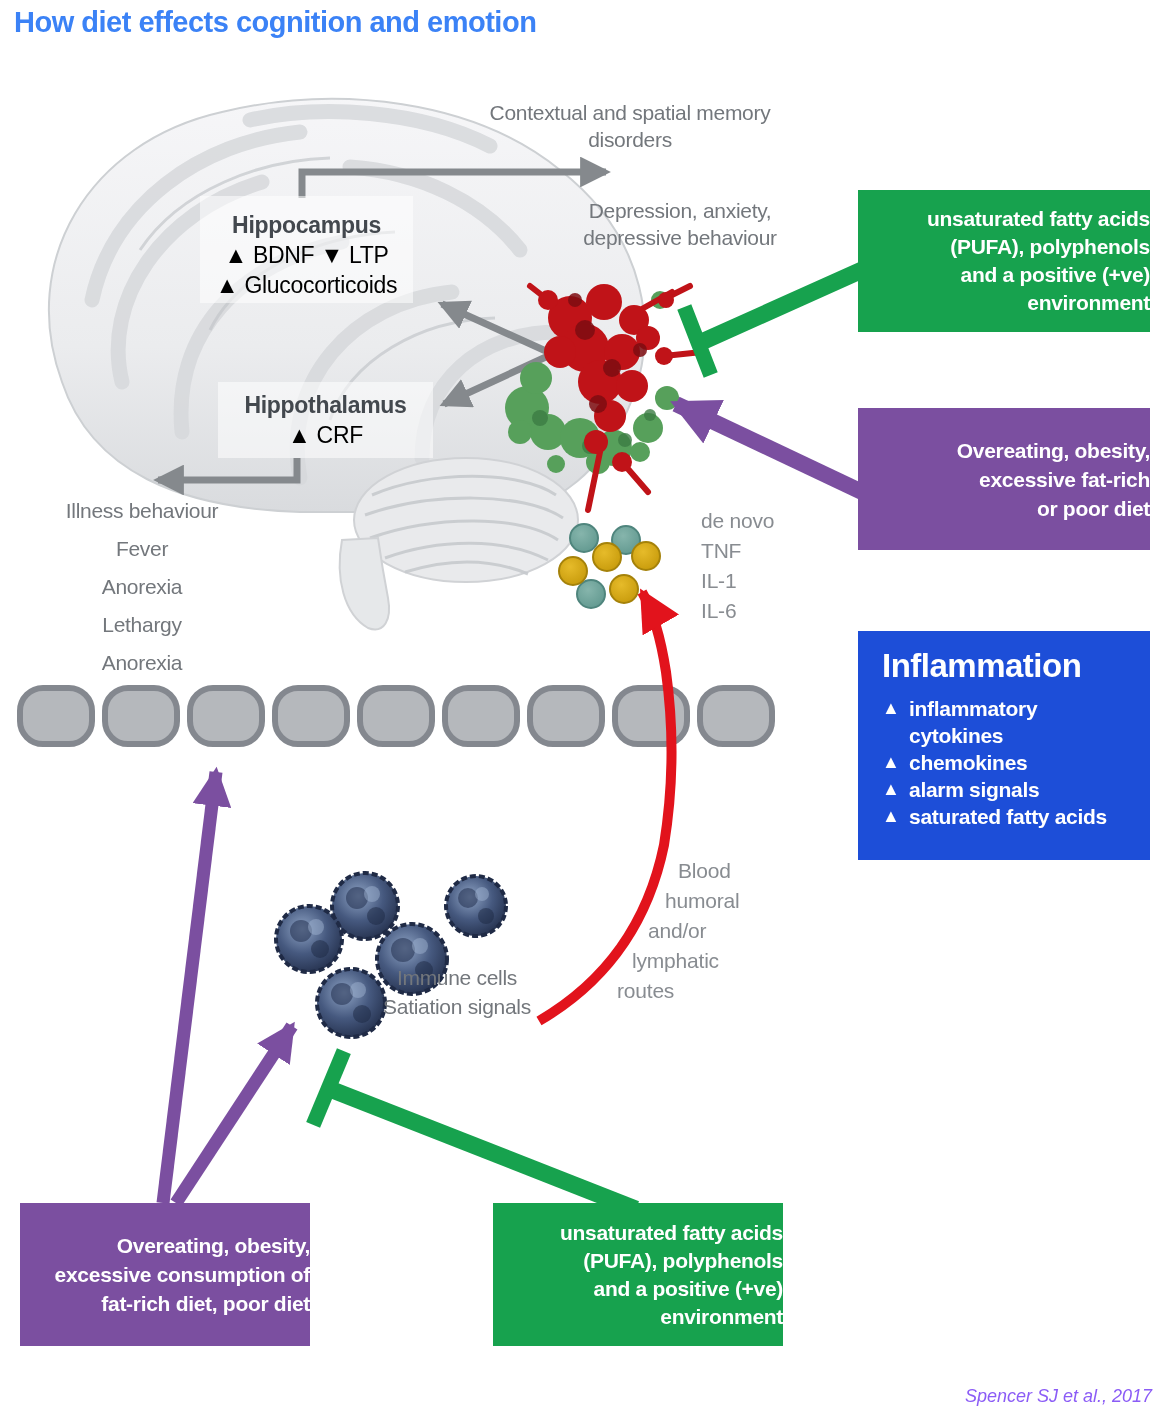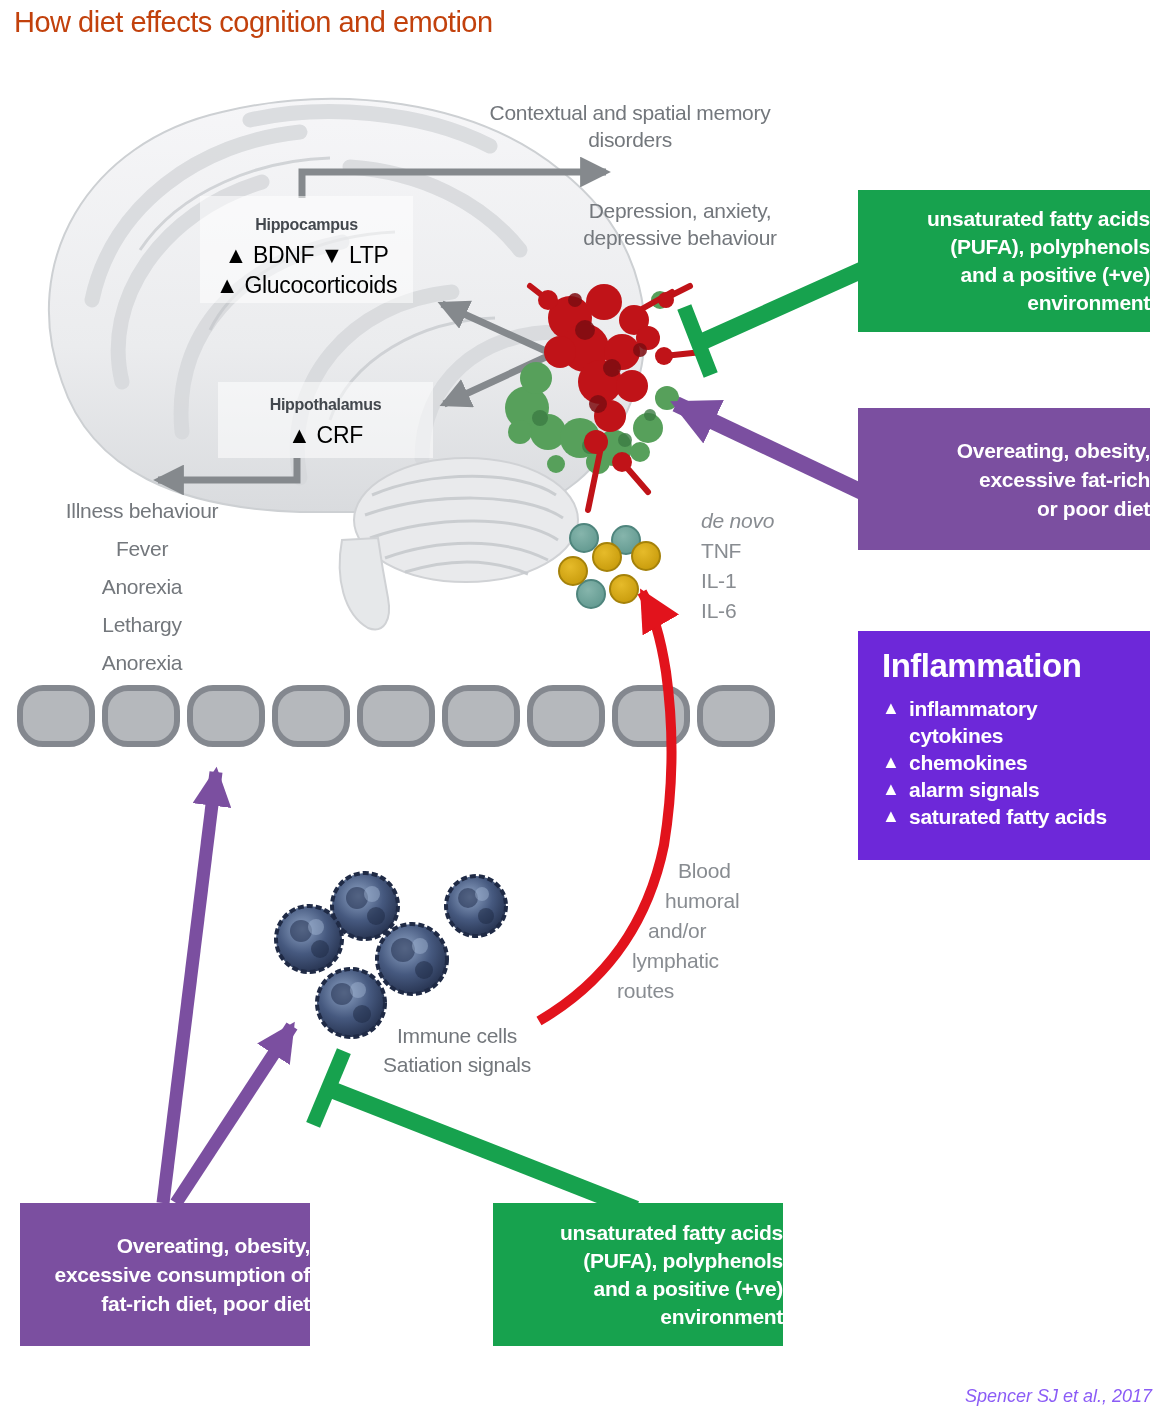--- a/index.html
+++ b/index.html
@@ -1,42 +1,42 @@
 <!DOCTYPE html>
 <html><head>
 <meta charset="utf-8">
 <style>
   html,body{margin:0;padding:0;background:#ffffff;}
   body{font-family:"Liberation Sans", sans-serif;}
   #stage{position:relative;width:1166px;height:1420px;background:#ffffff;overflow:hidden;}
   #stage svg{position:absolute;left:0;top:0;}
   .abs{position:absolute;}
-  .title{left:14px;top:6px;font-size:29px;font-weight:normal;color:#c2410c;letter-spacing:-0.5px;}
+  .title{left:14px;top:6px;font-size:29px;font-weight:bold;color:#3b82f6;letter-spacing:-0.5px;}
   .gray-bold{color:#73777c;font-weight:normal;font-size:21px;line-height:27px;letter-spacing:-0.3px;}
   .gray-reg{color:#888c91;font-size:21px;line-height:30px;letter-spacing:-0.2px;}
   .center{text-align:center;}
   .memory-label{left:460px;top:99px;width:340px;}
   .depression-label{left:530px;top:197px;width:300px;}
   .overlay-box{background:rgba(255,255,255,0.55);text-align:center;color:#4d5257;}
-  .overlay-box .ob-title{font-weight:bold;font-size:16px;line-height:30px;color:#43484e;letter-spacing:-0.3px;}
+  .overlay-box .ob-title{font-weight:bold;font-size:23px;line-height:30px;color:#43484e;letter-spacing:-0.3px;}
   .overlay-box .ob-line{font-size:23px;line-height:30px;color:#000000;letter-spacing:-0.3px;}
   .hippocampus-box{left:200px;top:196px;width:213px;height:107px;padding-top:14px;box-sizing:border-box;}
   .hypothalamus-box{left:218px;top:382px;width:215px;height:76px;padding-top:8px;box-sizing:border-box;}
   .illness-label{left:30px;top:492px;width:224px;line-height:38px;}
   .denovo-label{left:701px;top:506px;}
-  .denovo-label .ital{font-style:italic;}
+  .denovo-label .ital{}
   .routes-label{left:617px;top:856px;}
   .rl1{padding-left:61px;} .rl2{padding-left:48px;} .rl3{padding-left:31px;} .rl4{padding-left:15px;} .rl5{padding-left:0px;}
-  .immune-label{left:337px;top:1021px;width:240px;line-height:29px;}
+  .immune-label{left:337px;top:963px;width:240px;line-height:29px;}
   .cbox{box-sizing:border-box;color:#ffffff;font-weight:bold;font-size:21px;line-height:28px;text-align:right;display:flex;flex-direction:column;justify-content:center;letter-spacing:-0.3px;}
   .green-box-top{left:858px;top:190px;width:292px;height:142px;background:#17a24e;}
   .purple-box-right{left:858px;top:408px;width:292px;height:142px;background:#7b4fa0;line-height:29px;}
   .purple-box-bottom{left:20px;top:1203px;width:290px;height:143px;background:#7b4fa0;line-height:29px;}
   .green-box-bottom{left:493px;top:1203px;width:290px;height:143px;background:#17a24e;}
-  .red-box{left:858px;top:631px;width:292px;height:229px;background:#6d28d9;box-sizing:border-box;padding:16px 20px 0 24px;color:#fff;}
+  .red-box{left:858px;top:631px;width:292px;height:229px;background:#1d4ed8;box-sizing:border-box;padding:16px 20px 0 24px;color:#fff;}
   .red-box .inf-title{font-size:33px;font-weight:bold;letter-spacing:-0.5px;margin-bottom:10px;}
   .inf-item{display:flex;align-items:flex-start;font-weight:bold;font-size:21px;line-height:27px;letter-spacing:-0.3px;}
   .inf-item .mk{width:27px;flex:0 0 27px;font-size:18px;line-height:27px;}
   .inf-item .tx{max-width:205px;}
   .citation{left:860px;top:1386px;width:292px;text-align:right;font-style:italic;color:#8b5cf6;font-size:18px;}
 </style>
 </head>
 <body>
 
 <div id="stage">

